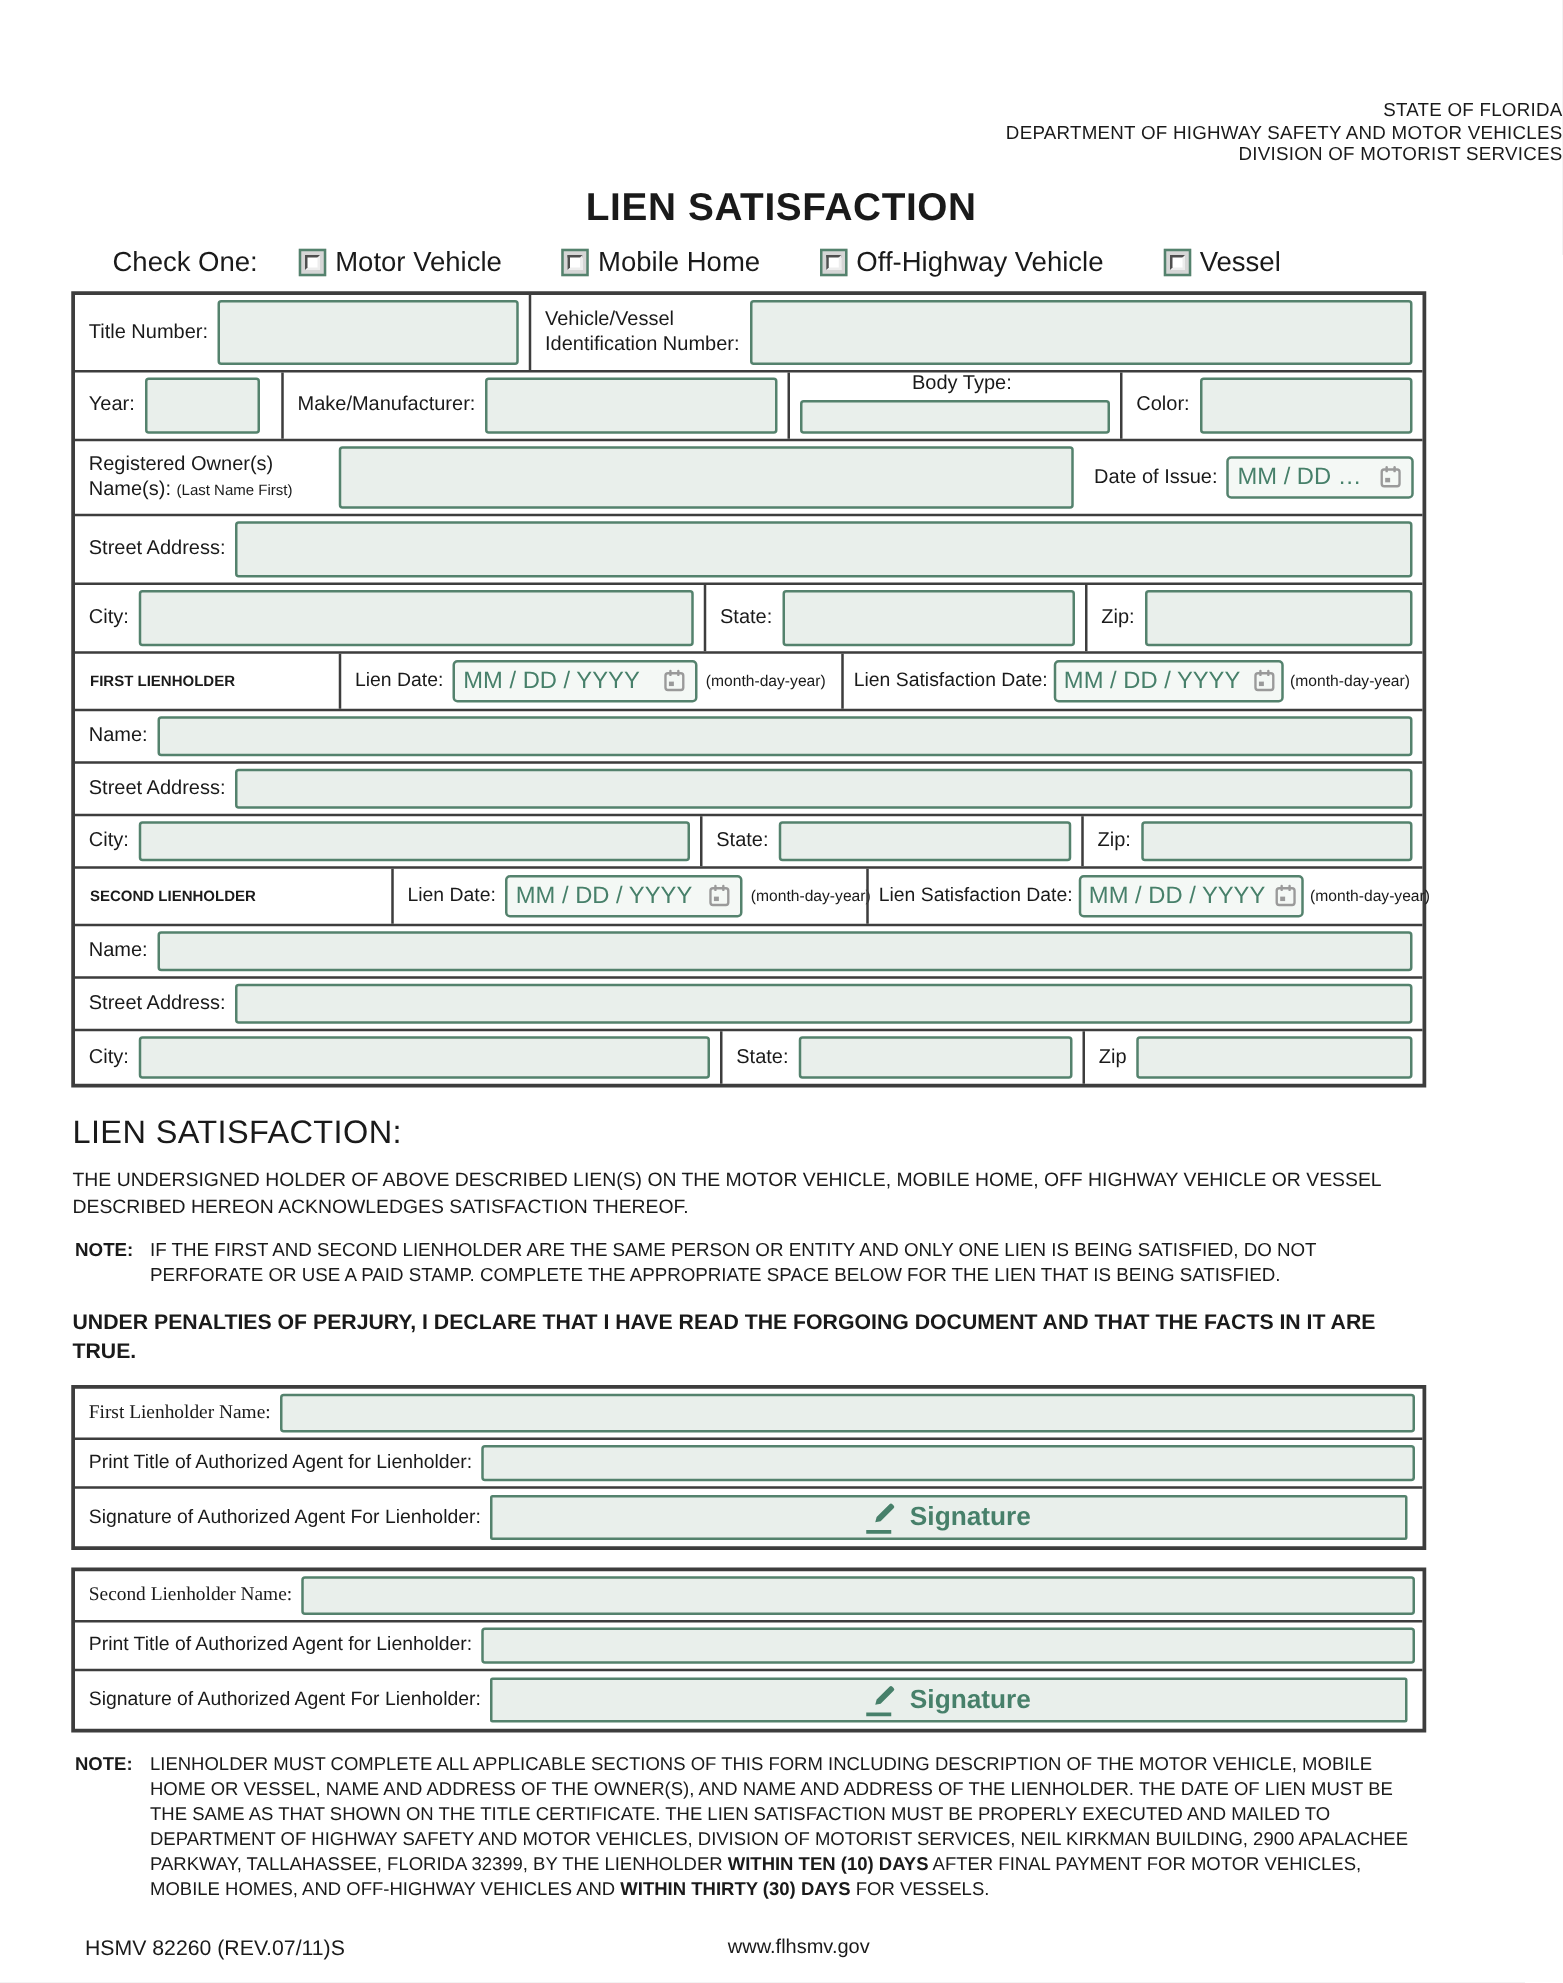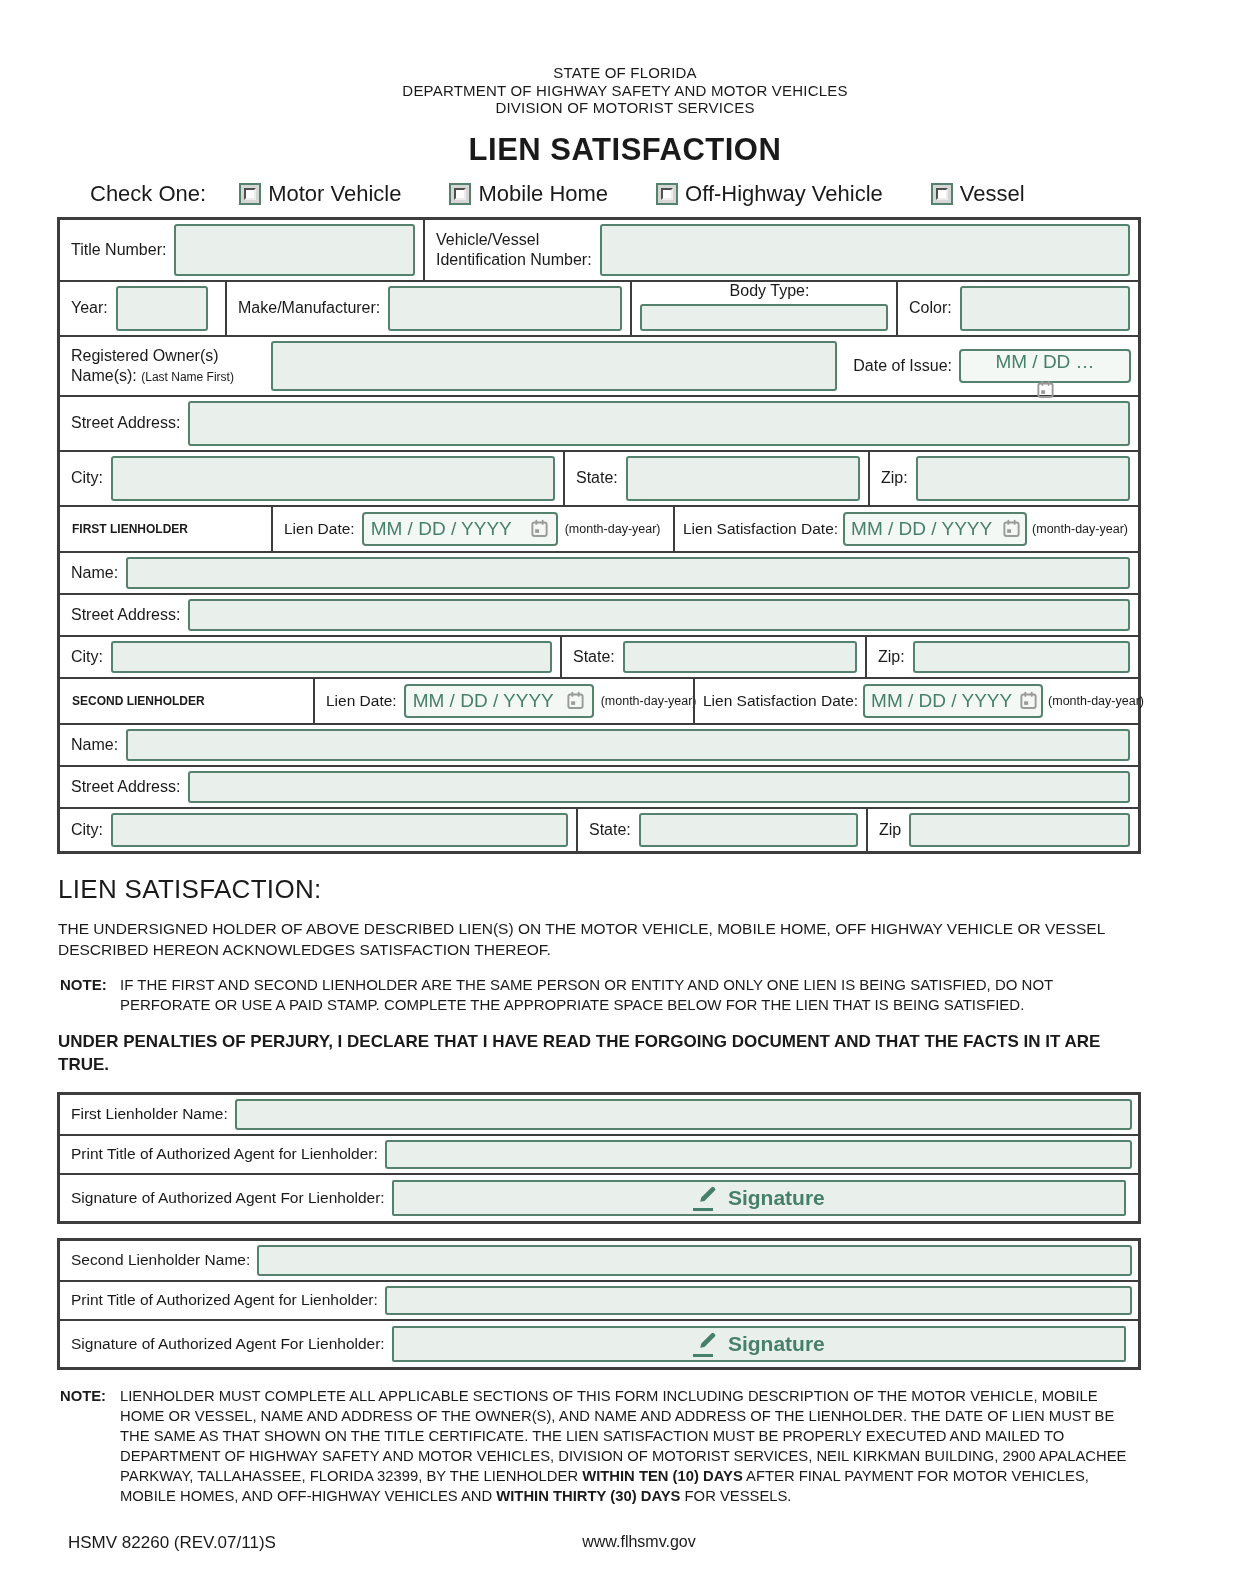--- a/index.html
+++ b/index.html
@@ -2,21 +2,21 @@
 <html><head>
 <meta charset="utf-8">
 <style>
   html,body { margin:0; padding:0; background:#e9e9e9; }
   .page {
     width:1250px; height:1586px; margin:0 auto; background:#ffffff;
     font-family:"Liberation Sans", sans-serif; color:#1a1a1a;
     position:relative; overflow:hidden; box-sizing:border-box;
   }
   
-  .hdr { text-align:center; padding-top:64px; font-size:15px; line-height:17.5px; letter-spacing:0.2px; }
+  .hdr { text-align:right; padding-top:80px; font-size:15px; line-height:17.5px; letter-spacing:0.2px; }
   .form-title { text-align:center; font-size:31px; font-weight:bold; margin-top:15px; letter-spacing:0.5px; }
 
   
   .check-row { display:flex; align-items:center; margin:13px 0 10px 90px; font-size:22px; }
   .check-group { display:flex; align-items:center; margin-left:48px; }
   .check-group.first { margin-left:33px; }
   .checkbox {
     width:22px; height:22px; box-sizing:border-box; flex:none;
     border:2px solid #54826d; background:#d6d6d6;
     display:flex; align-items:center; justify-content:center; margin-right:7px;
@@ -56,21 +56,21 @@
   .para { font-size:15.5px; line-height:1.36; margin:0 0 15px 58px; width:1086px; }
   .hang { position:relative; padding-left:60px; box-sizing:border-box; }
   .hang .hang-label { position:absolute; left:0; top:0; font-weight:bold; }
   .note-top { font-size:15px; line-height:1.38; margin:0 0 15px 60px; width:1084px; }
   .perjury { font-weight:bold; font-size:17px; line-height:1.35; margin:0 0 15px 58px; width:1088px; }
 
   
   .sig-table { width:1084px; margin-left:57px; border:3px solid #3d3d3d; box-sizing:border-box; background:#fff; }
   .sig-table.second { margin-top:14px; }
   .sig-row { display:flex; align-items:center; border-top:2px solid #3d3d3d; box-sizing:border-box; height:39px; }
-  .sig-row.first { border-top:none; }
+  .sig-row.first { border-top:none;font-family:Liberation Serif, serif; }
   .sig-row.tall { height:48px;text-align:center; }
   .sig-row .lbl { font-size:15.5px; }
   .sig-row .field { margin:4px 6px 4px 7px; }
   .sig-btn {
     flex:1; align-self:stretch; margin:5px 12px 5px 7px;
     background:#e9efeb; border:2px solid #54826d; border-radius:2px; box-sizing:border-box;
     display:flex; align-items:center; justify-content:center; gap:9px;
     color:#47806a; font-weight:bold; font-size:21px; cursor:pointer;
   }
   .pen-wrap { position:relative; width:26px; height:26px; flex:none; }
@@ -160,21 +160,21 @@
 
     <div class="t-row r60">
       <div class="t-cell first" style="flex:1;">
         <div class="lbl2" style="width:192px;">
           <div>Registered Owner(s)</div>
           <div><span>Name(s):</span>
                <span class="sm">(Last Name First)</span></div>
         </div>
         <div class="field" style="margin-right:14px;"></div>
         <span class="lbl" style="padding-left:2px;">Date of Issue:</span>
-        <div class="date-field" style="width:172px; justify-content:space-between;flex-direction:column;">
+        <div class="date-field" style="width:150px; justify-content:space-between;">
           <span>MM / DD …</span>
           <span class="cal-icon">
             <svg width="19" height="19" viewBox="0 0 24 24">
                 <rect x="3" y="4.5" width="18" height="17" rx="2.5" fill="none" stroke="currentColor" stroke-width="2.4"></rect>
                 <line x1="8" y1="2.2" x2="8" y2="6.2" stroke="currentColor" stroke-width="2.4" stroke-linecap="round"></line>
                 <line x1="16" y1="2.2" x2="16" y2="6.2" stroke="currentColor" stroke-width="2.4" stroke-linecap="round"></line>
                 <rect x="6.5" y="13" width="5" height="4.5" fill="currentColor"></rect>
               </svg>
           </span>
         </div>

